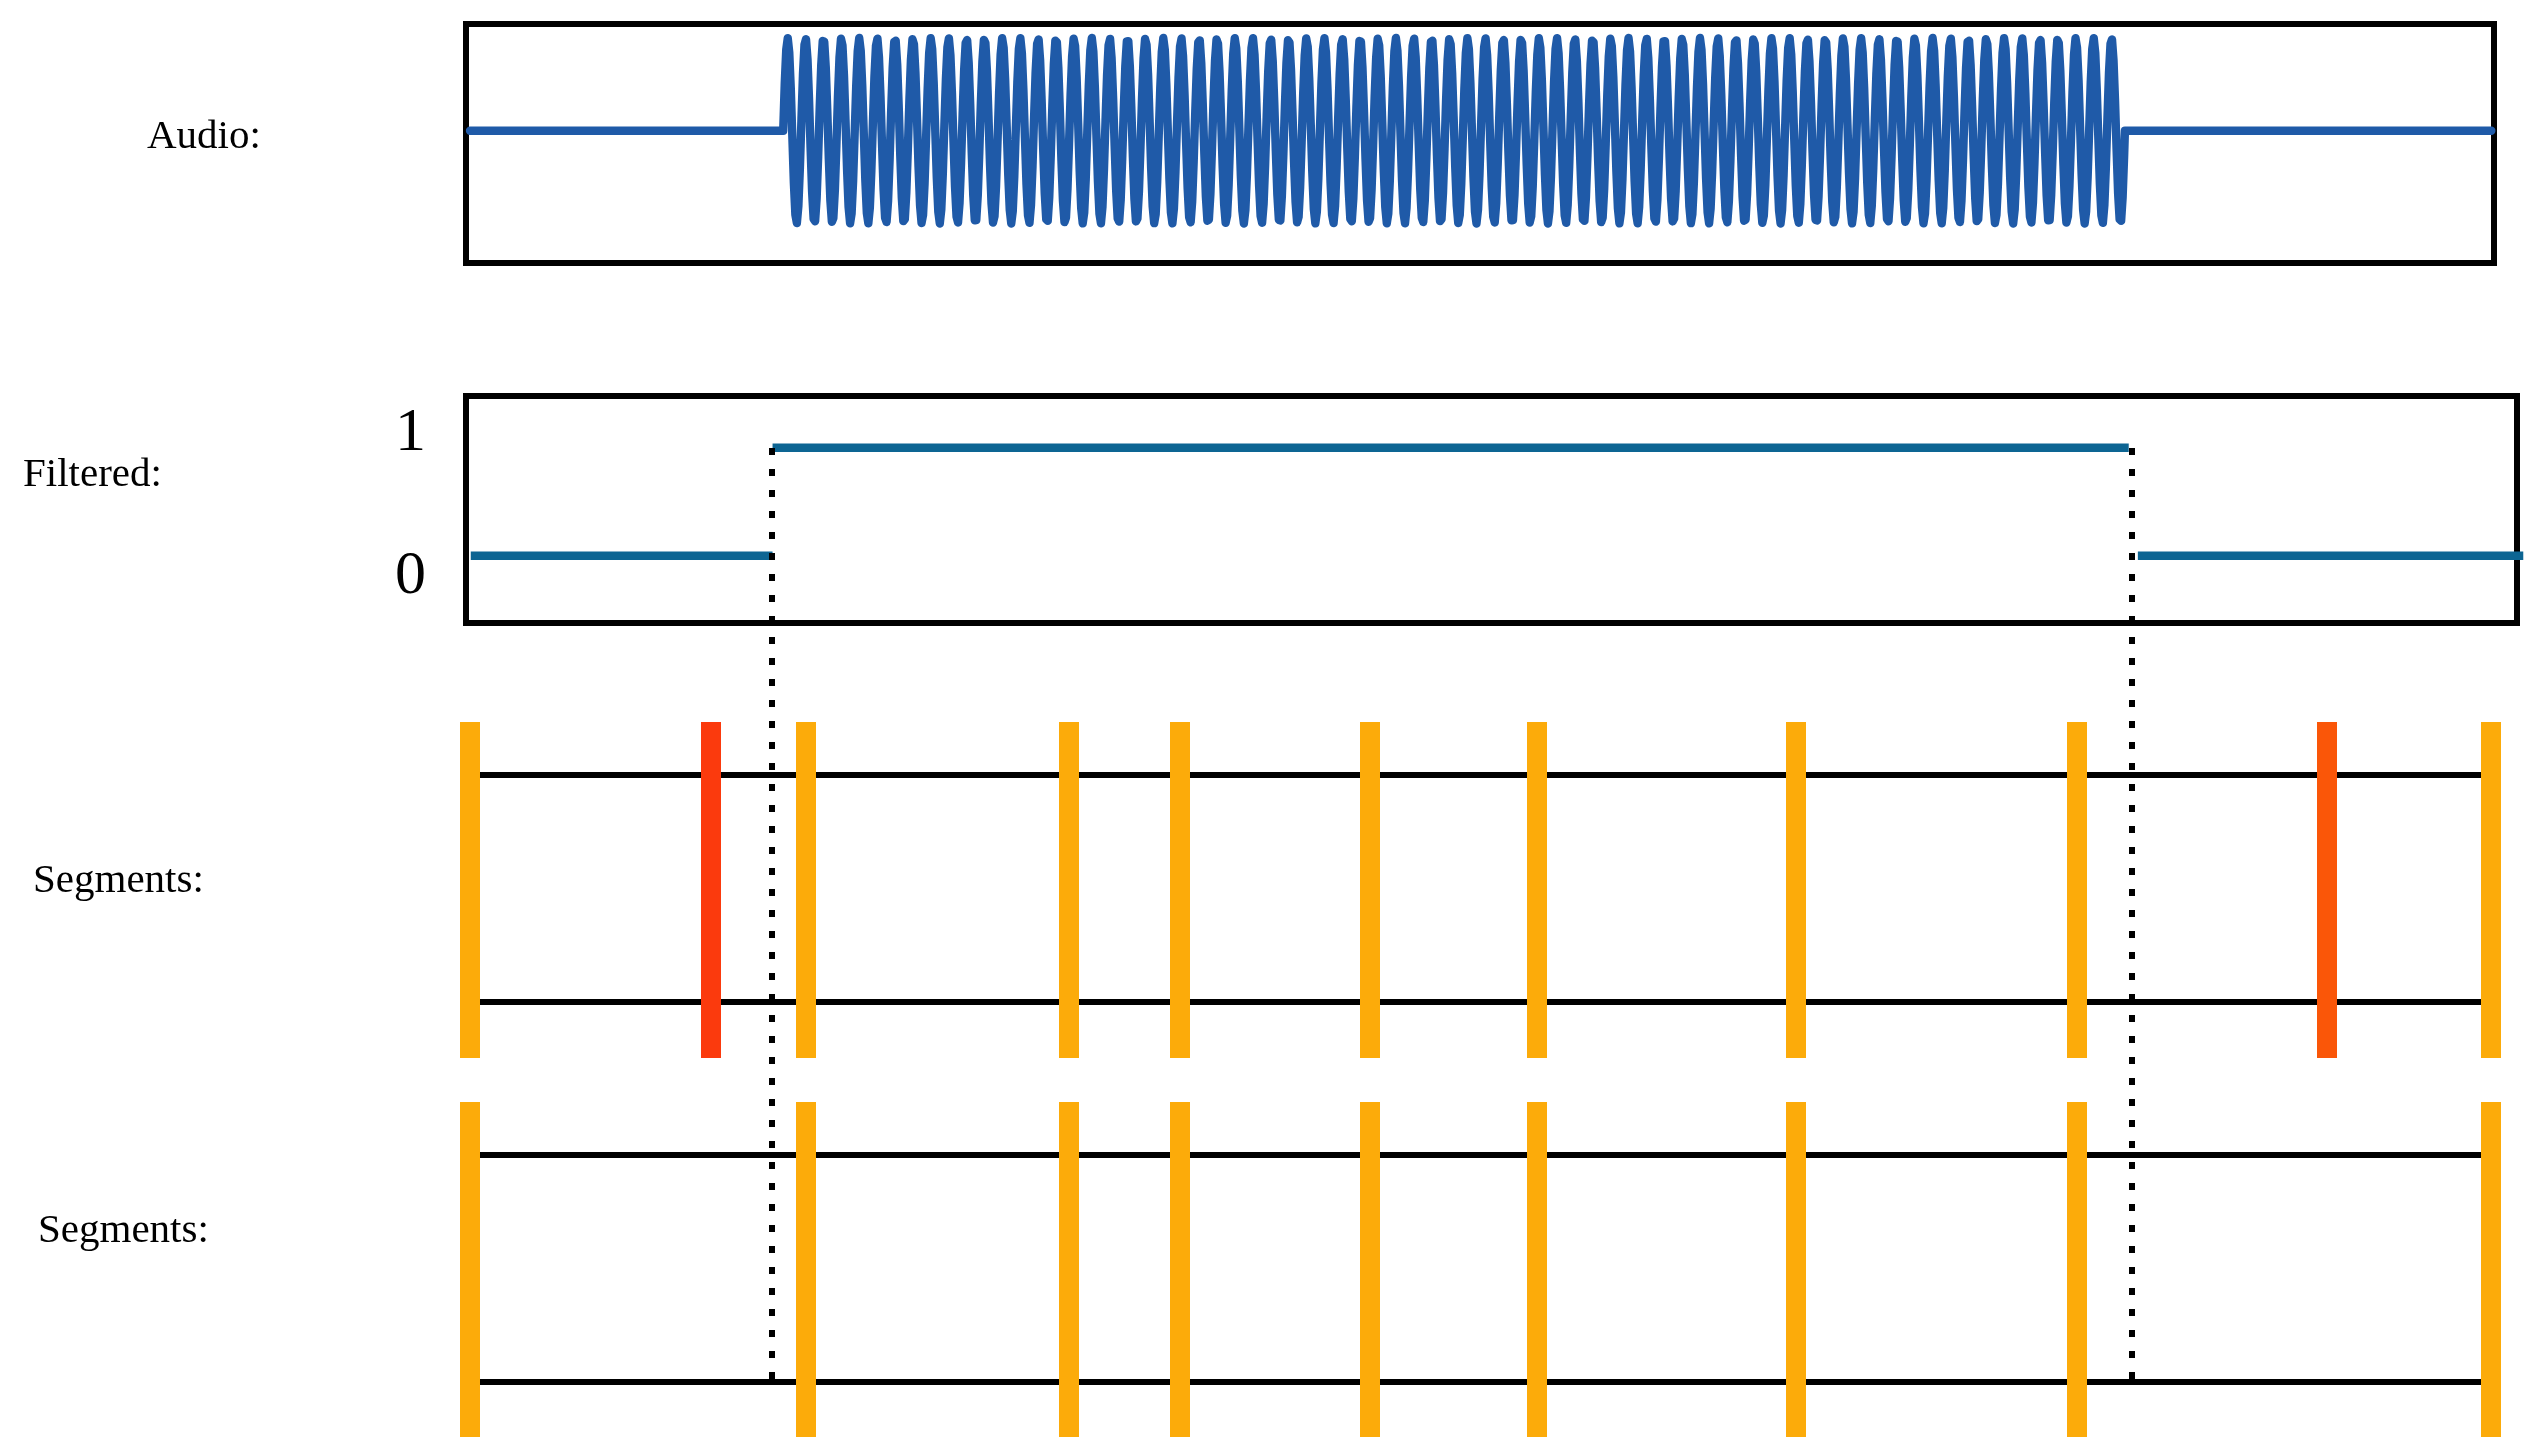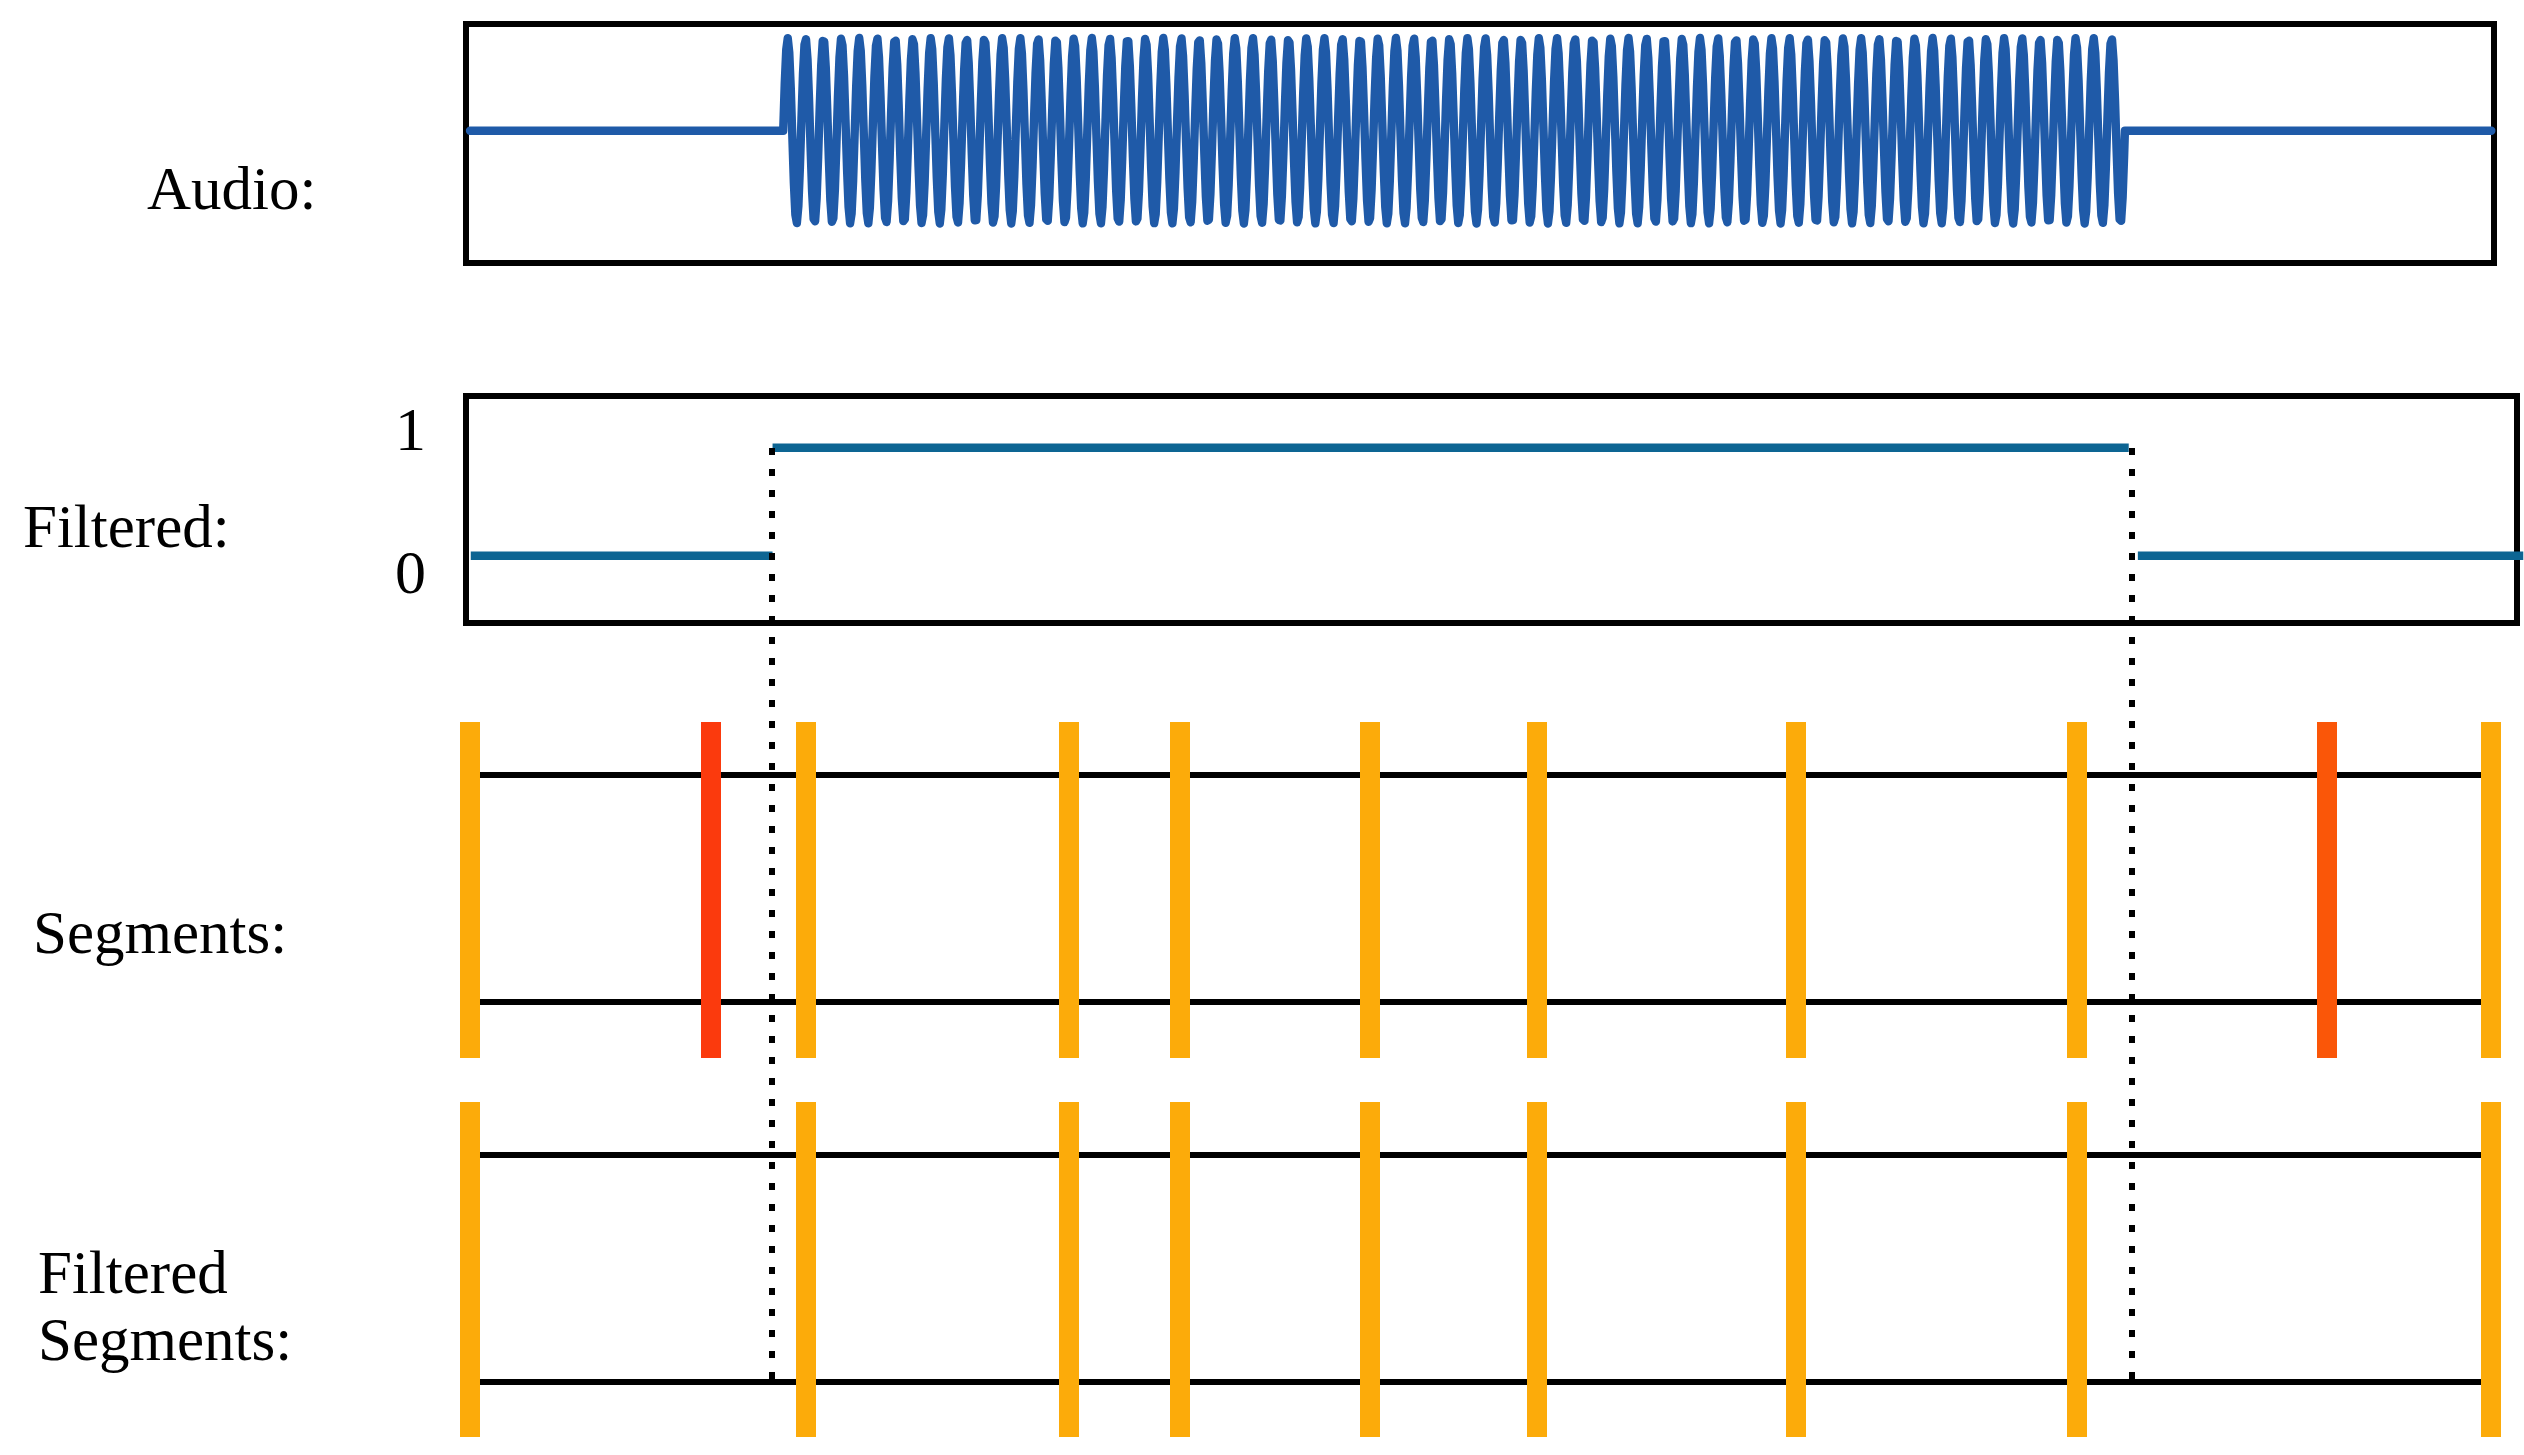--- a/index.html
+++ b/index.html
@@ -6,25 +6,24 @@
   #canvas {
     position: relative;
     width: 2525px;
     height: 1455px;
     background: #ffffff;
     overflow: hidden;
     font-family: "Liberation Serif", "DejaVu Serif", serif;
   }
   .label {
     position: absolute;
-    font-size: 61px;
+    font-size: 41px;
     line-height: 1;
     color: #000000;
     white-space: nowrap;
-    margin-top: 44px;
   }
   .audio-label     { left: 147px; top: 114px; }
   .posterior-label { left: 23px;  top: 452px; }
   .segments-label  { left: 33px;  top: 858px; }
   .filtered-label  { left: 38px;  top: 1195px; line-height: 67px; }
   .tick {
     position: absolute;
     font-size: 62px;
     line-height: 1;
     color: #000000;
@@ -54,21 +53,20 @@
 </style>
 </head>
 <body>
 
 <div id="canvas">
 
   <div class="label audio-label">Audio:</div>
   <div class="label posterior-label">Filtered:</div>
   <div class="label segments-label">Segments:</div>
   <div class="label filtered-label">
-    <div>Filtered</div>
     <div>Segments:</div>
   </div>
 
   <div class="tick tick-1">1</div>
   <div class="tick tick-0">0</div>
 
   <div class="box" id="audio-box" style="left: 463px; top: 21px; width: 2034px; height: 245px; border-width: 6px;"></div>
   <div class="box" id="posterior-box" style="left: 463px; top: 393px; width: 2057px; height: 233px; border-width: 6px;"></div>
 
   <svg id="overlay" viewBox="0 0 3321 1914" xmlns="http://www.w3.org/2000/svg">

